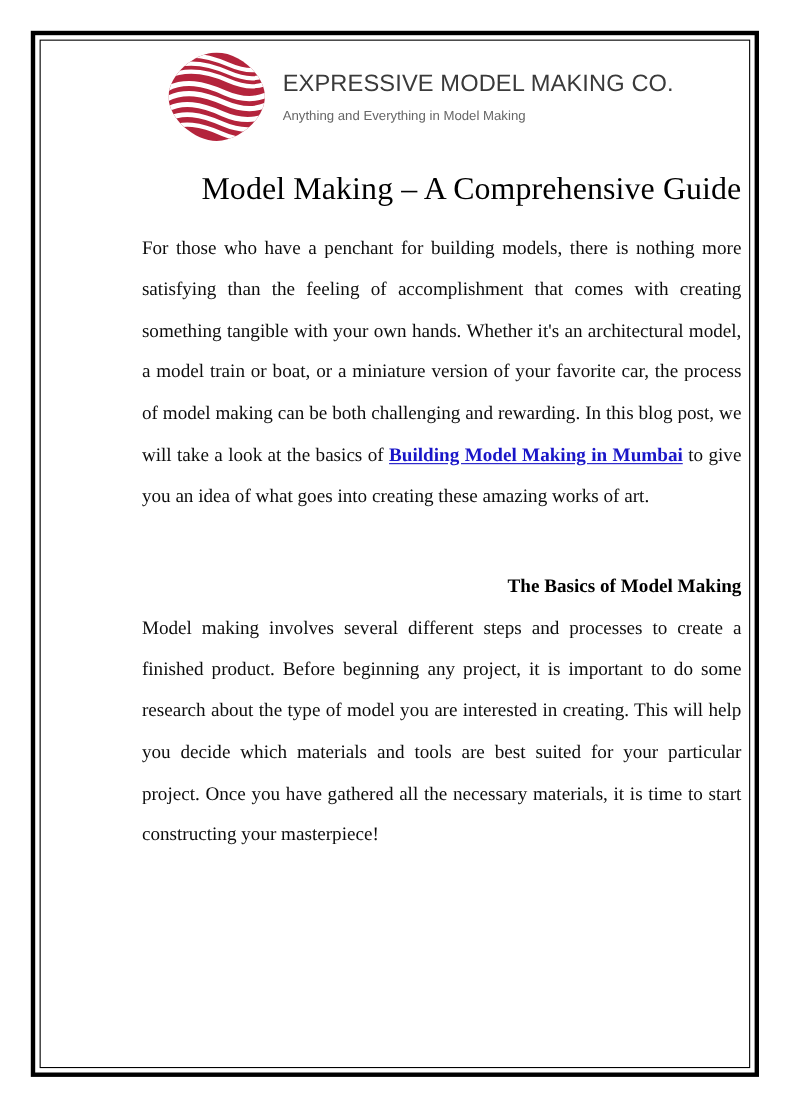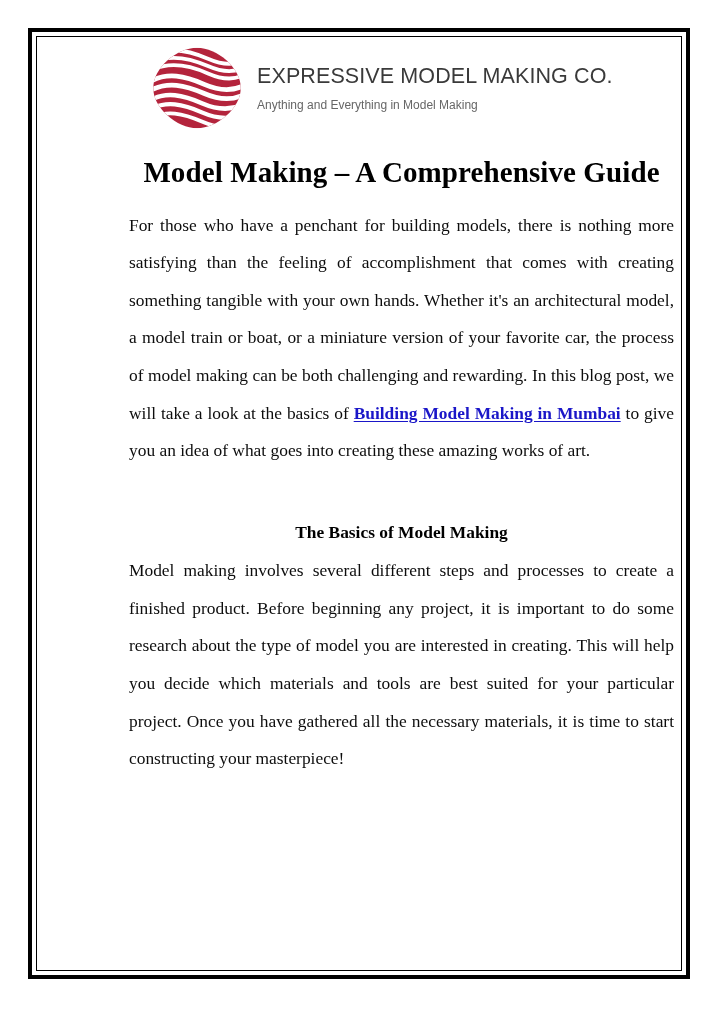--- a/index.html
+++ b/index.html
@@ -81,23 +81,23 @@
     color: #666666;
     line-height: 1.2;
     margin-top: 9px;
     white-space: nowrap;
   }
 
   
   .doc-title {
     font-family: "Liberation Serif", "DejaVu Serif", serif;
     font-size: 29px;
-    font-weight: bold;
+    font-weight: normal;
     color: #000000;
-    text-align: center;
+    text-align: right;
     line-height: 1.95;
     margin: 14px 0 6px 0;
     letter-spacing: 0.1px;
   }
 
   
   .body-text {
     font-family: "Liberation Serif", "DejaVu Serif", serif;
     font-size: 17.4px;
     color: #0d0d0d;
@@ -109,21 +109,21 @@
   .para-gap {
     height: 44px;
   }
   .section-heading {
     font-family: "Liberation Serif", "DejaVu Serif", serif;
     font-size: 17.4px;
     font-weight: bold;
     color: #000000;
     line-height: 2.16;
     margin: 0 0 1px 0;
-    text-align: center;
+    text-align: right;
   }
   .doc-link {
     color: #1a16c8;
     font-weight: bold;
     text-underline-offset: 2px;
   }
 </style>
 </head>
 <body>
 

